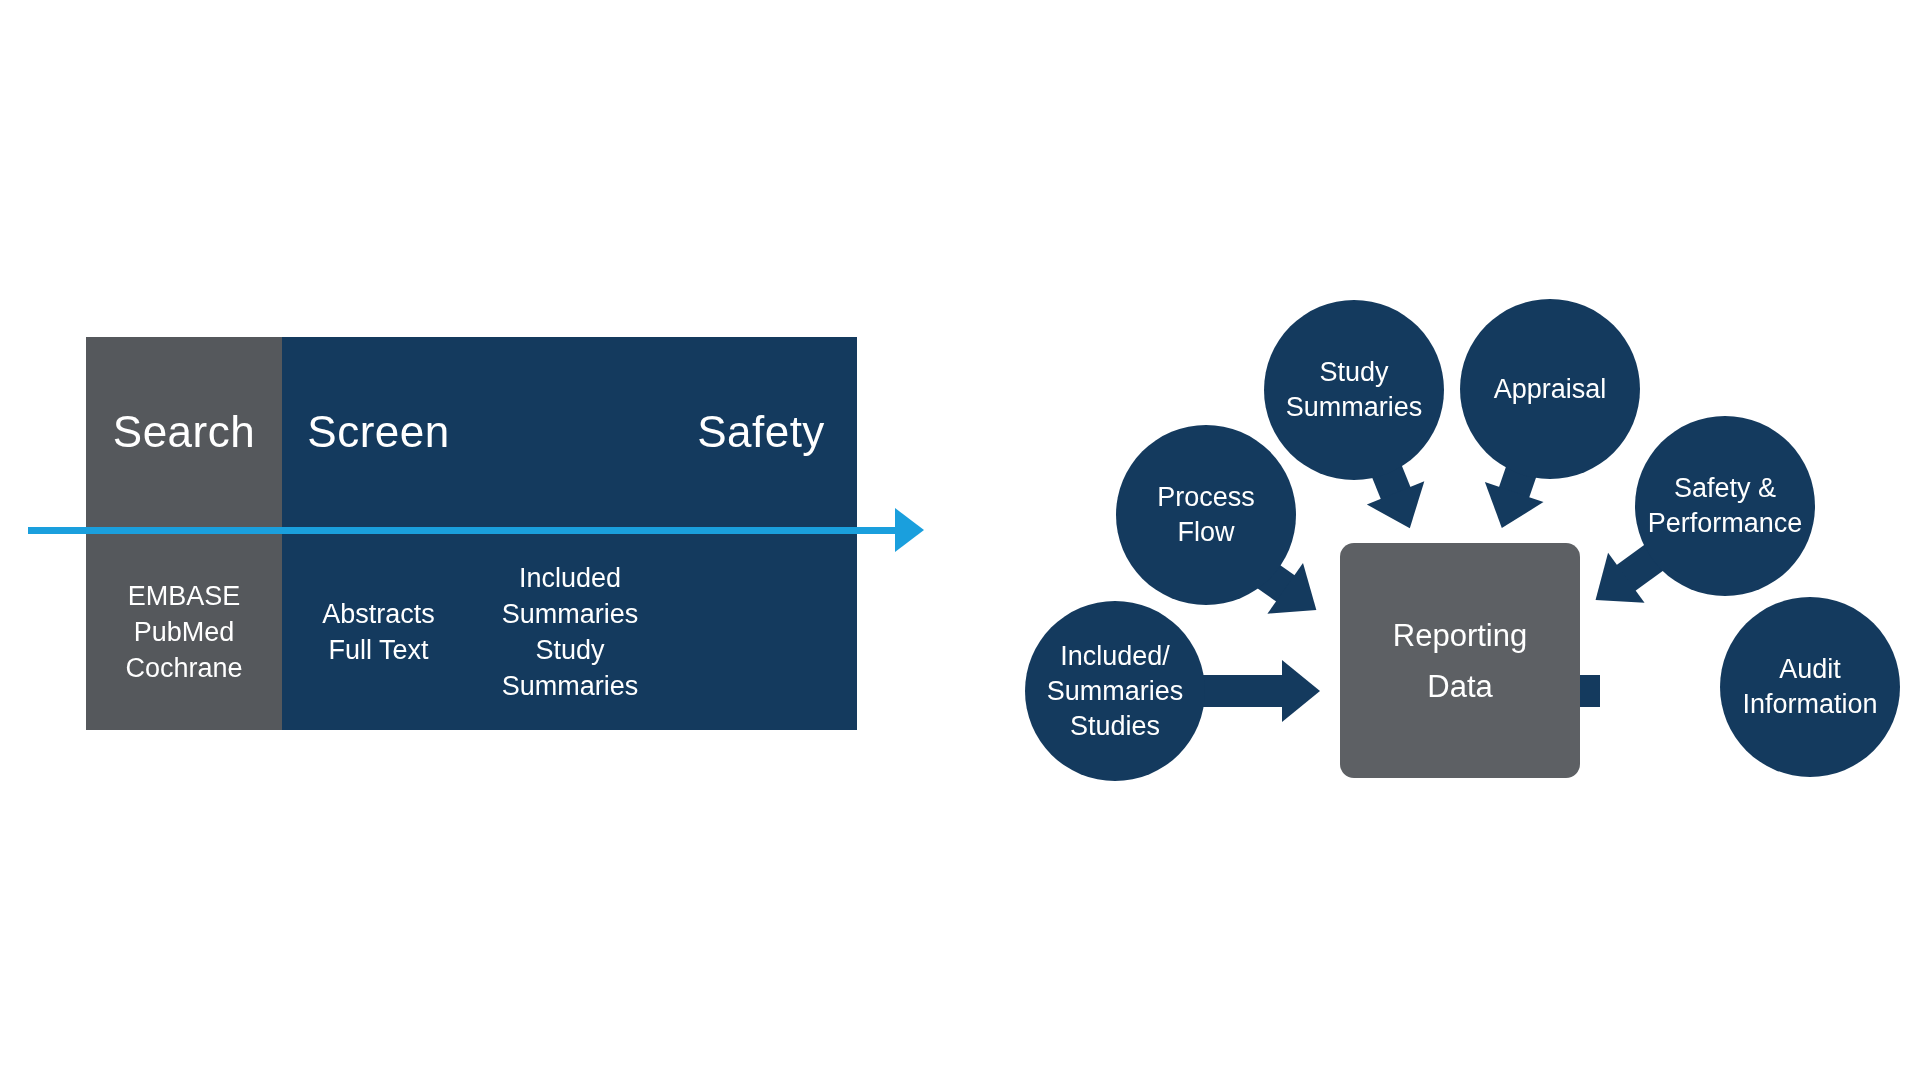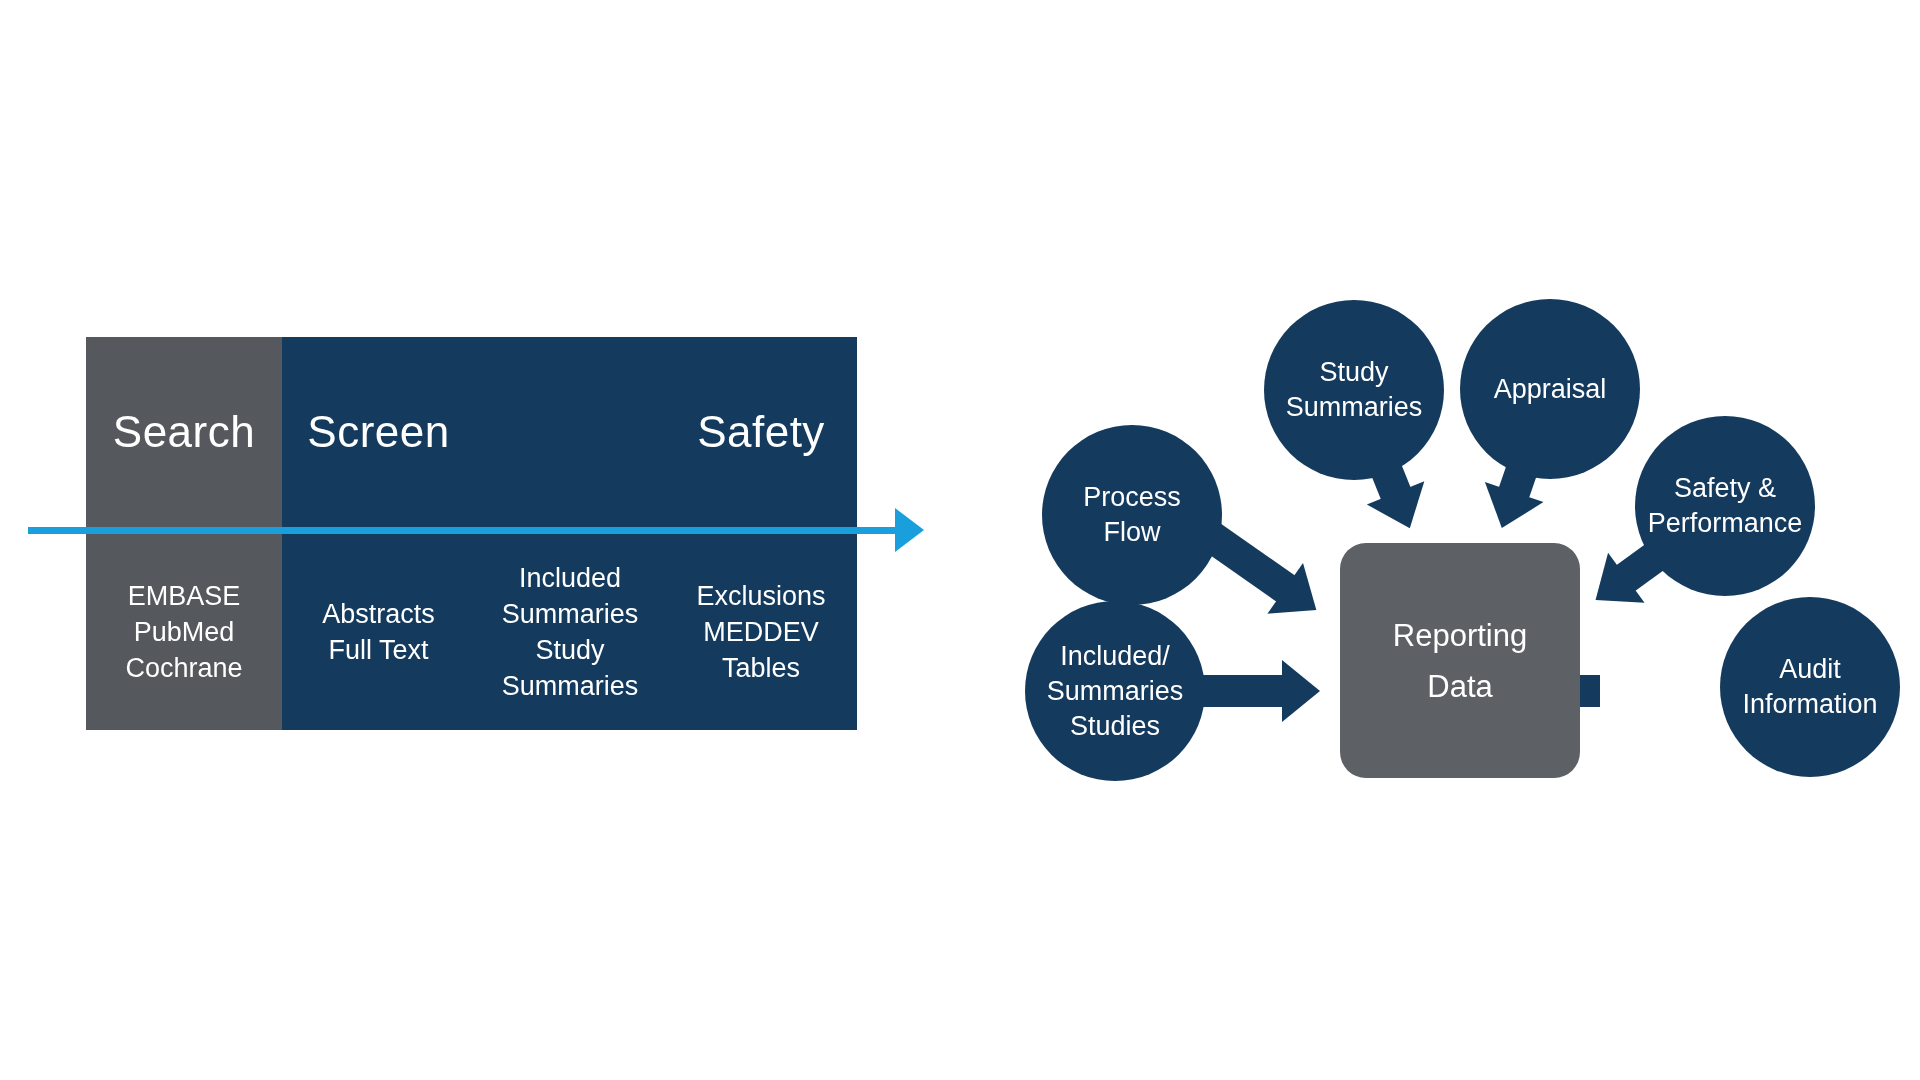--- a/index.html
+++ b/index.html
@@ -31,28 +31,28 @@
   
   .tl-line{position:absolute;left:28px;top:527px;width:867px;height:7px;background:var(--arrow-blue);z-index:5;}
   .tl-head{position:absolute;left:895px;top:508px;width:0;height:0;z-index:5;
         border-top:22px solid transparent;border-bottom:22px solid transparent;
         border-left:29px solid var(--arrow-blue);}
 
   
   .node{position:absolute;width:180px;height:180px;border-radius:50%;background:var(--navy);
         display:flex;flex-direction:column;align-items:center;justify-content:center;
         text-align:center;font-size:27px;line-height:35px;z-index:2;color:var(--text-white);}
-  .node.process{left:1042px;top:425px;}
+  .node.process{left:1116px;top:425px;}
   .node.study{left:1264px;top:300px;}
   .node.appraisal{left:1460px;top:299px;}
   .node.safety{left:1635px;top:416px;}
   .node.included{left:1025px;top:601px;}
   .node.audit{left:1720px;top:597px;}
 
-  .cbox{position:absolute;left:1340px;top:543px;width:240px;height:235px;border-radius:26px;
+  .cbox{position:absolute;left:1340px;top:543px;width:240px;height:235px;border-radius:14px;
         background:var(--box-gray);display:flex;flex-direction:column;align-items:center;justify-content:center;
         text-align:center;font-size:31px;line-height:51px;z-index:2;color:var(--text-white);}
 
   .barrow{position:absolute;height:62px;transform-origin:0 50%;z-index:1;}
   .barrow .shaft{position:absolute;left:0;right:36px;top:15px;height:32px;background:var(--navy);}
   .barrow .head{position:absolute;right:0;top:0;width:0;height:0;
         border-top:31px solid transparent;border-bottom:31px solid transparent;
         border-left:38px solid var(--navy);}
   .barrow.a-included{left:1150px;top:660px;width:170px;}
   .barrow.a-audit{left:1600px;top:660px;width:170px;transform:rotate(180deg);}
@@ -85,25 +85,20 @@
     <div class="tcol c2">
       <div class="titems">
         <span>Included</span>
         <span>Summaries</span>
         <span>Study</span>
         <span>Summaries</span>
       </div>
     </div>
     <div class="tcol c3">
       <div class="thdr">Safety</div>
-      <div class="titems">
-        <span>Exclusions</span>
-        <span>MEDDEV</span>
-        <span>Tables</span>
-      </div>
     </div>
   </section>
 
   <div class="tl-line"></div>
   <div class="tl-head"></div>
 
   <section>
 
     <div class="barrow a-included">
       <div class="shaft"></div>

